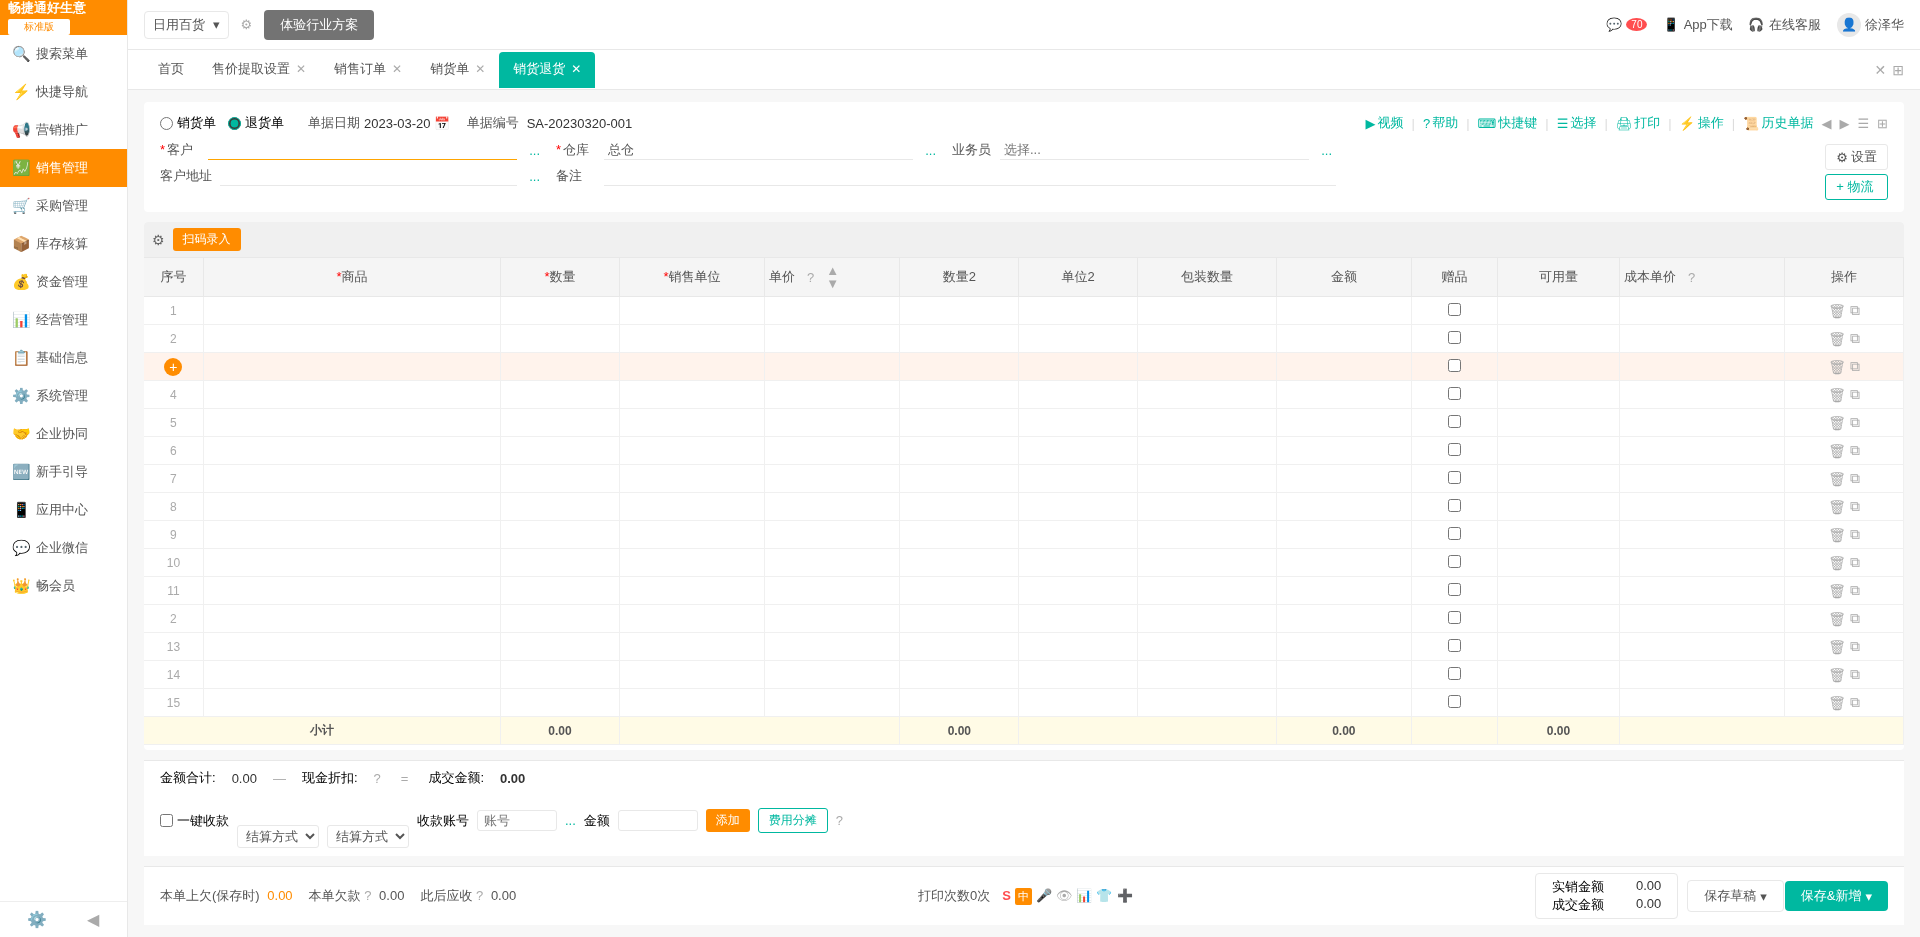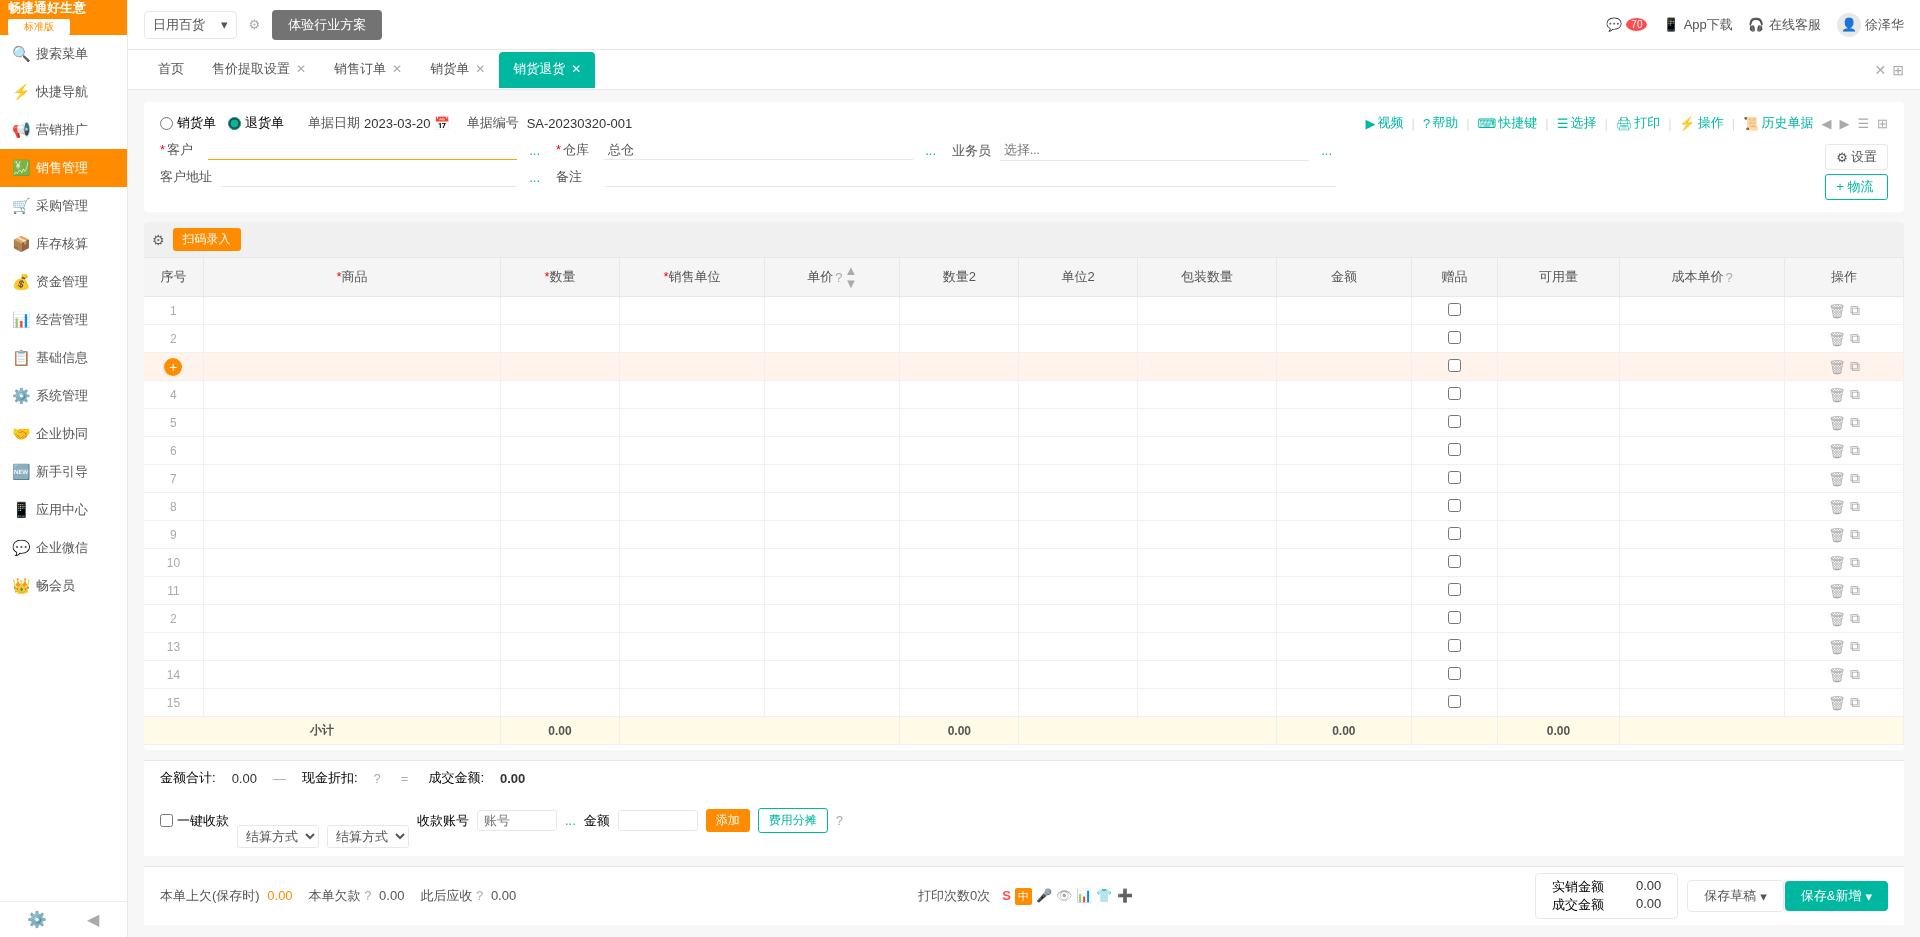--- a/index.html
+++ b/index.html
@@ -15,39 +15,39 @@
     .sidebar-item .label { font-size: 13px; }
     .sidebar-bottom { display: flex; align-items: center; justify-content: space-around; padding: 8px; border-top: 1px solid #eee; }
     .sidebar-bottom span { cursor: pointer; font-size: 16px; color: #aaa; }
 
     
     .main { flex: 1; display: flex; flex-direction: column; overflow: hidden; }
 
     
     .topbar { height: 50px; background: #fff; display: flex; align-items: center; justify-content: space-between; padding: 0 16px; border-bottom: 1px solid #e8e8e8; }
     .topbar-left { display: flex; align-items: center; gap: 12px; }
-    .topbar-select { display: flex; align-items: center; gap: 16px; border: 1px solid #e8e8e8; border-radius: 4px; padding: 4px 8px; cursor: pointer; color: #555; }
+    .topbar-select { display: flex; align-items: center; gap: 8px; border: 1px solid #e8e8e8; border-radius: 4px; padding: 4px 8px; cursor: pointer; color: #555; }
     .topbar-btn-primary { background: #737373; color: #fff; border: none; border-radius: 4px; padding: 6px 16px; cursor: pointer; font-size: 13px; }
     .topbar-right { display: flex; align-items: center; gap: 16px; color: #555; font-size: 13px; }
     .topbar-right-item { display: flex; align-items: center; gap: 4px; cursor: pointer; }
     .badge { background: #ff4d4f; color: #fff; border-radius: 50%; font-size: 10px; padding: 1px 5px; }
 
     
     .tabbar { display: flex; align-items: center; background: #fff; border-bottom: 1px solid #e8e8e8; padding: 0 16px; height: 40px; }
     .tab { padding: 8px 14px; cursor: pointer; color: #555; border-bottom: 2px solid transparent; display: flex; align-items: center; gap: 6px; font-size: 13px; }
     .tab.active { color: #fff; background: #00b8a0; border-radius: 4px 4px 0 0; }
     .tab .close { font-size: 12px; color: #aaa; }
     .tab.active .close { color: #fff; }
 
     
     .content { flex: 1; background: #f7f7f7; overflow-y: auto; padding: 12px 16px; display: flex; flex-direction: column; gap: 10px; }
 
     
     .form-header { background: #fff; border-radius: 4px; padding: 12px 16px; display: flex; flex-direction: column; gap: 8px; }
-    .form-row { display: flex; align-items: flex-start; gap: 16px; flex-wrap: wrap; }
+    .form-row { display: flex; align-items: center; gap: 16px; flex-wrap: wrap; }
     .form-row-top { display: flex; align-items: center; justify-content: space-between; }
     .radio-group { display: flex; align-items: center; gap: 12px; }
     .radio-item { display: flex; align-items: center; gap: 4px; cursor: pointer; }
     .radio-item input[type=radio] { accent-color: #00b8a0; }
     .form-meta { display: flex; align-items: center; gap: 16px; color: #555; }
     .form-meta-item { display: flex; align-items: center; gap: 4px; }
     .form-actions-right { display: flex; align-items: center; gap: 8px; color: #00b8a0; font-size: 13px; }
     .form-actions-right span { cursor: pointer; display: flex; align-items: center; gap: 2px; }
     .form-actions-right .sep { color: #ddd; }
 
@@ -93,21 +93,21 @@
     .btn-expense { background: #fff; border: 1px solid #00b8a0; color: #00b8a0; border-radius: 3px; padding: 3px 10px; cursor: pointer; font-size: 12px; }
 
     
     .footer-bottom { background: #fff; border-top: 1px solid #e8e8e8; padding: 6px 16px; display: flex; align-items: center; justify-content: space-between; }
     .footer-left { display: flex; align-items: center; gap: 16px; color: #555; font-size: 12px; }
     .footer-center { display: flex; align-items: center; gap: 4px; color: #555; font-size: 12px; }
     .footer-right { display: flex; align-items: center; gap: 1px; }
     .btn-save-draft { background: #fff; border: 1px solid #e8e8e8; border-radius: 4px; padding: 6px 16px; cursor: pointer; font-size: 13px; color: #555; display: flex; align-items: center; gap: 4px; }
     .btn-save-new { background: #00b8a0; color: #fff; border: none; border-radius: 4px; padding: 6px 16px; cursor: pointer; font-size: 13px; display: flex; align-items: center; gap: 4px; }
 
-    .header-with-sort { display: flex; align-items: center; justify-content: center; gap: 2px; }
+    .header-with-sort { display: flex; align-items: center; justify-content: flex-start; gap: 12px; }
     .sort-arrows { display: flex; flex-direction: column; font-size: 8px; line-height: 1; color: #aaa; }
   </style>
 </head>
 <body>
 
 <div class="sidebar">
   <div class="sidebar-logo">
     <div style="display:flex;flex-direction:column;align-items:flex-start;">
       <span style="color:#fff;font-size:13px;font-weight:bold;line-height:1.3;">畅捷通好生意</span>
       <span style="background:#fff;color:#ff8c00;font-size:10px;border-radius:2px;padding:1px 16px;margin-top:2px;">标准版</span>
@@ -313,21 +313,21 @@
               <input class="field-input" type="text" style="flex: 1 1 0%; border-top: none; border-right: none; border-left: none; border-image: initial; border-bottom: 1px solid rgb(255, 165, 0); outline: none; background: transparent;">
               <span class="field-dots">...</span>
             </div>
             <div class="field-group" style="flex:1;max-width:380px;">
               <span class="field-label required">仓库</span>
               <input class="field-input" type="text" value="总仓" style="flex: 1 1 0%; border-top: none; border-right: none; border-left: none; border-image: initial; border-bottom: 1px solid rgb(232, 232, 232); outline: none; background: transparent;">
               <span class="field-dots">...</span>
             </div>
             <div class="field-group" style="flex:1;max-width:380px;">
               <span class="field-label">业务员</span>
-              <input class="field-input" type="text" placeholder="选择..." style="flex: 1 1 0%; border-top: none; border-right: none; border-left: none; border-image: initial; border-bottom: 1px solid rgb(232, 232, 232); outline: none; background: transparent; font-family: Liberation Serif, serif;">
+              <input class="field-input" type="text" placeholder="选择..." style="flex: 1 1 0%; border-top: none; border-right: none; border-left: none; border-image: initial; border-bottom: 1px solid rgb(232, 232, 232); outline: none; background: transparent;">
               <span class="field-dots">...</span>
             </div>
           </div>
           <div class="form-row">
             <div class="field-group" style="flex:1;max-width:380px;">
               <span class="field-label">客户地址</span>
               <input class="field-input" type="text" style="flex: 1 1 0%; border-top: none; border-right: none; border-left: none; border-image: initial; border-bottom: 1px solid rgb(232, 232, 232); outline: none; background: transparent;">
               <span class="field-dots">...</span>
             </div>
             <div class="field-group" style="flex:1;max-width:780px;">

